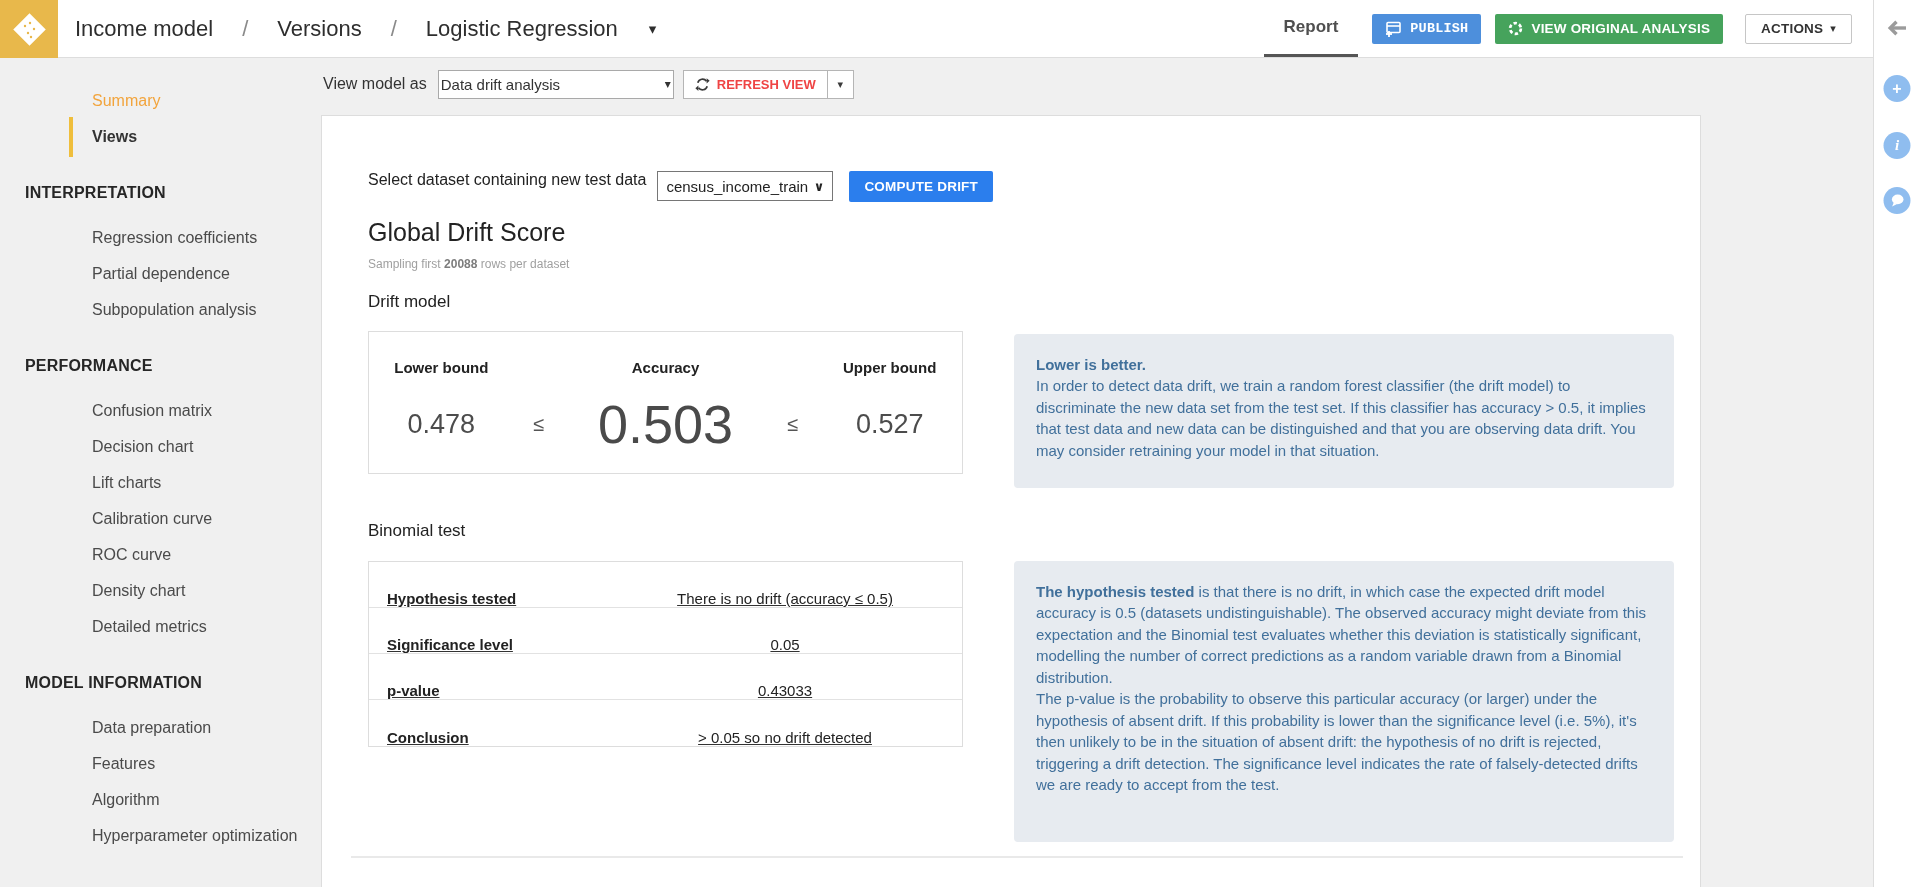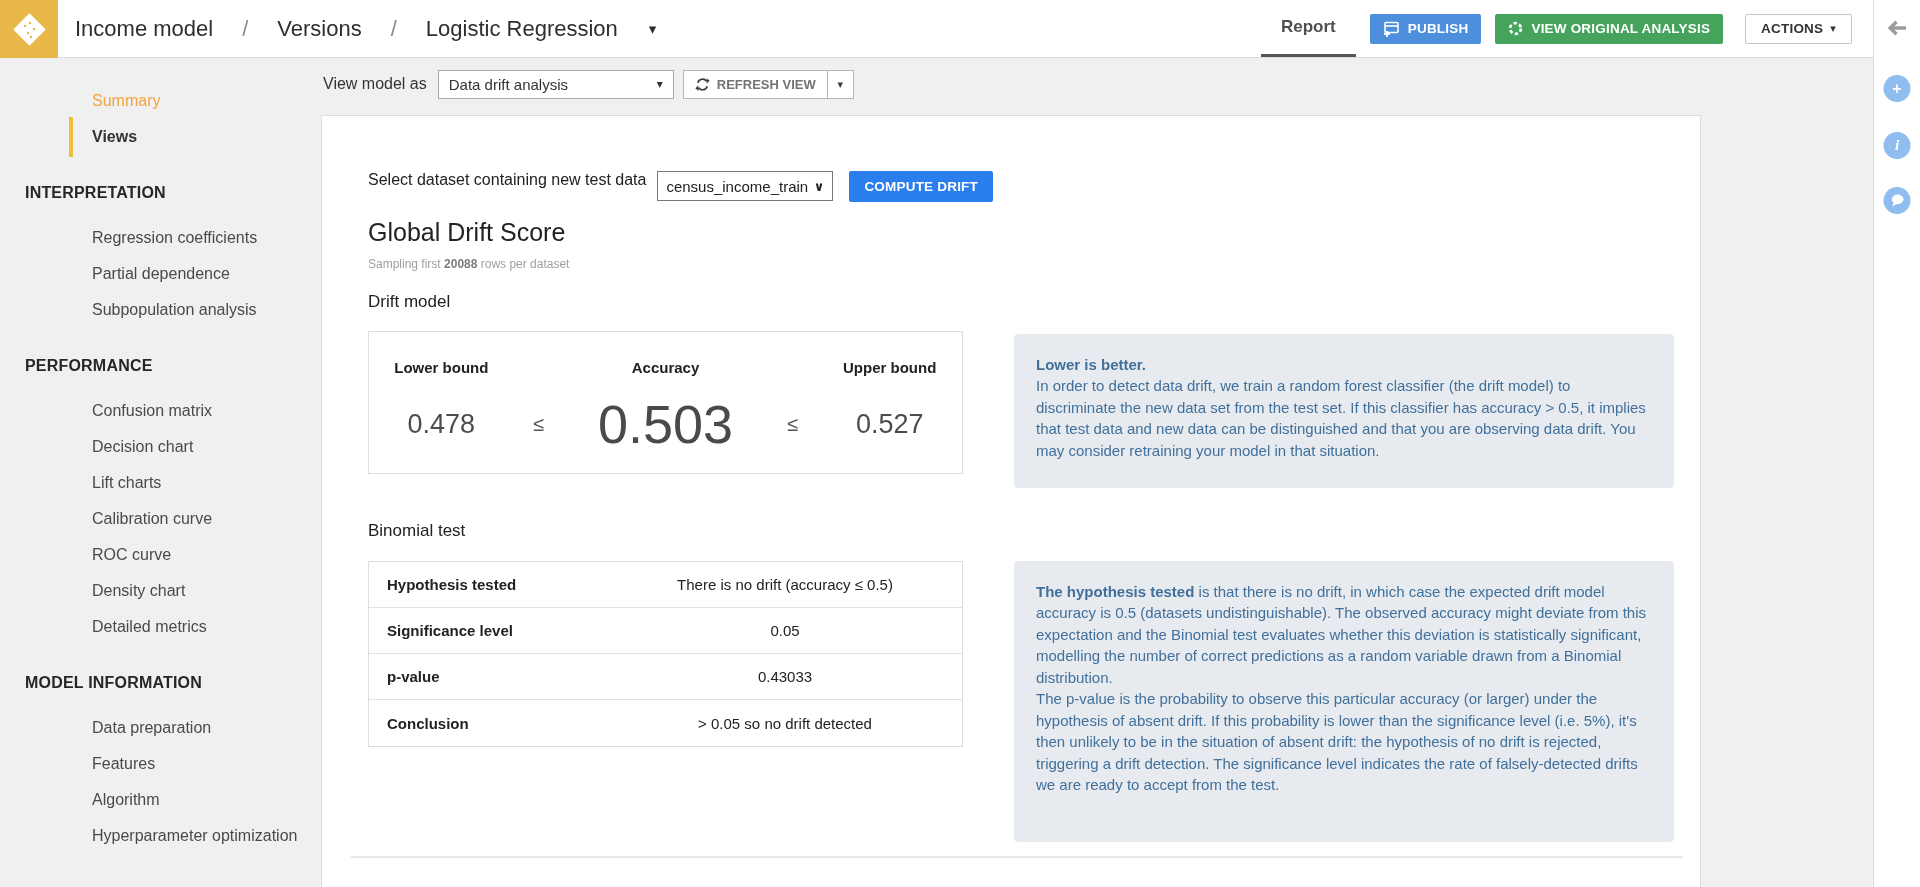--- a/index.html
+++ b/index.html
@@ -25,21 +25,21 @@
   .tab {
     height:100%; display:flex; align-items:center; padding:0 20px; margin-right:14px;
     font-size:17px; font-weight:600; color:#4f4f4f;
     border-bottom:3px solid #555; cursor:pointer;
   }
   .btn {
     height:30px; border:none; border-radius:2px; cursor:pointer;
     font-family:inherit; font-weight:700; font-size:13.5px; letter-spacing:.2px;
     display:inline-flex; align-items:center; gap:8px; padding:0 13px; white-space:nowrap;
   }
-  .btn-blue  { background:#4D8FDC; color:#fff; margin-right:14px; }
+  .btn-blue  { background:#4D8FDC; color:#fff; margin-right:14px;font-family:Liberation Mono, monospace; }
   .btn-green { background:#46A35C; color:#fff; margin-right:22px; }
   .btn-ghost { background:#fff; color:#333; border:1px solid #c6c6c6; gap:7px; padding:0 15px; }
   .btn-ghost .caret { font-size:11px; }
   
   .rail {
     position:absolute; right:0; top:0; bottom:0; width:47px;
     background:#fff; border-left:1px solid #ddd;
   }
   .rail-back { position:absolute; top:19px; left:50%; transform:translateX(-50%); cursor:pointer; }
   .rail-circle {
@@ -57,29 +57,29 @@
   .side-item { height:36px; line-height:36px; padding-left:48px; color:#4a4a4a; position:relative; cursor:pointer;margin-left:44px; }
   .side-item-summary { color:#F2A43C; }
   .side-item-views { font-weight:700; color:#333; }
   .active-bar { position:absolute; left:25px; top:-2px; width:4px; height:40px; background:#EFBE3C; }
   .side-heading { margin-top:24px; margin-bottom:13px; height:28px; line-height:28px; padding-left:25px; font-weight:700; color:#262626; letter-spacing:.2px; }
   
   .toolbar { position:absolute; left:323px; top:69px; height:30px; display:flex; align-items:center; }
   .toolbar-label { font-size:16px; color:#333; margin-right:11px; }
   .view-select {
     width:236px; height:29px; background:#fff; border:1px solid #a9a9a9;
-    display:flex; align-items:center; justify-content:space-between; padding:0 10px;
+    display:flex; align-items:center; justify-content:space-between; padding:0 2px;
     font-size:15px; color:#333; cursor:pointer;
   }
   .sel-caret { font-size:12px; color:#333; }
   .split { display:flex; height:29px; margin-left:9px; }
   .split-main {
     border:1px solid #b5b5b5; background:#fff; cursor:pointer;
     display:flex; align-items:center; gap:7px; padding:0 11px;
-    font-weight:700; font-size:13px; color:#737373;
+    font-weight:700; font-size:13px; color:#ef4444;
   }
   .split-caret {
     border:1px solid #b5b5b5; border-left:none; background:#fff; cursor:pointer;
     width:26px; display:flex; align-items:center; justify-content:center; font-size:11px; color:#3a3a3a;
   }
   
   .card {
     position:absolute; left:321px; top:115px; width:1380px; height:772px;
     background:#fff; border:1px solid #ddd; border-bottom:none;
   }
@@ -112,21 +112,21 @@
   .dc-big  { font-size:54px; font-weight:300; color:#4a4a4a; }
   .dc-lte  { font-size:20px; color:#555; }
   .info-box {
     position:absolute; left:692px; width:660px; background:#E7EBF0; border-radius:4px;
     padding:20px 22px; font-size:15px; line-height:1.43; color:#41709B;
   }
   .info-box b { color:#41709B; }
   .info-box-drift { top:218px; height:154px; }
   .info-box-binomial { top:445px; height:281px; }
   .bin-table { position:absolute; left:46px; top:445px; width:595px; border:1px solid #ddd; background:#fff; }
-  .bt-row { display:flex; align-items:center; height:46px; border-bottom:1px solid #e2e2e2; }
+  .bt-row { display:flex; align-items:flex-end; height:46px; border-bottom:1px solid #e2e2e2;text-decoration:underline; }
   .bt-row:last-child { border-bottom:none; }
   .bt-label { width:42%; padding-left:18px; font-weight:700; font-size:15px; color:#222; }
   .bt-value { flex:1; text-align:center; font-size:15px; color:#222; padding-right:10px; }
   .divider { position:absolute; left:29px; top:740px; width:1332px; height:2px; background:#e9e9e9; }
 </style>
 </head>
 <body>
 
 <div class="header">
   <div class="logo">

